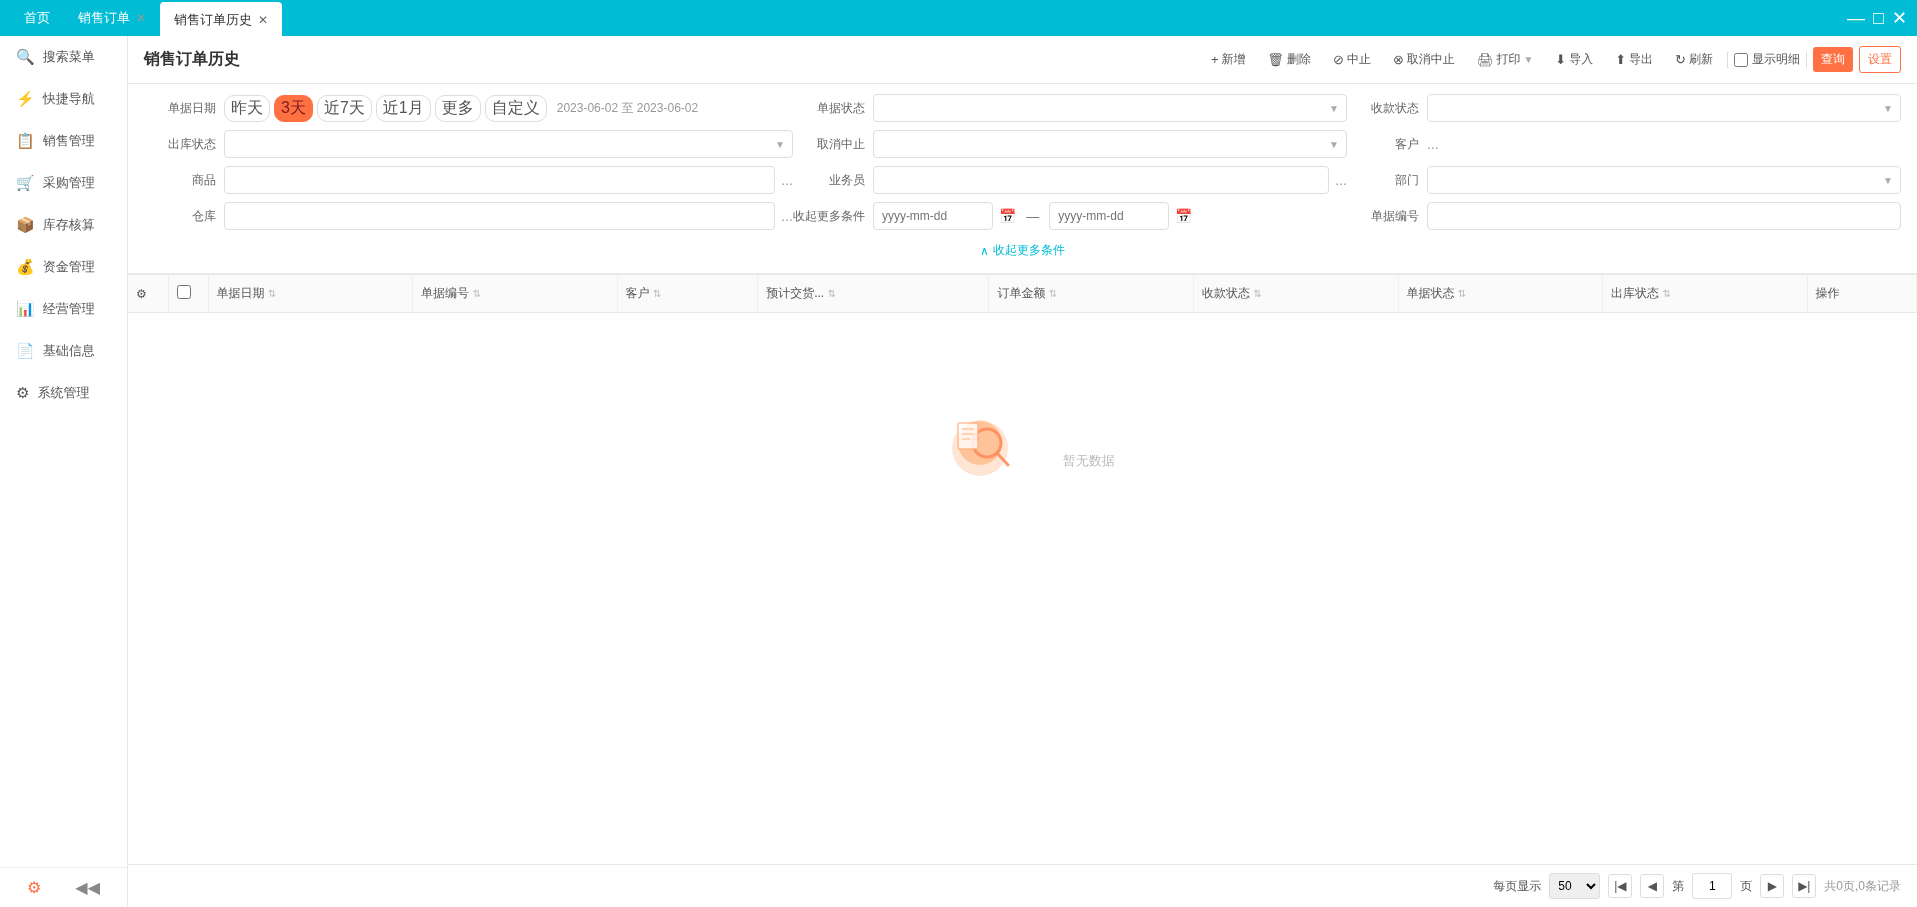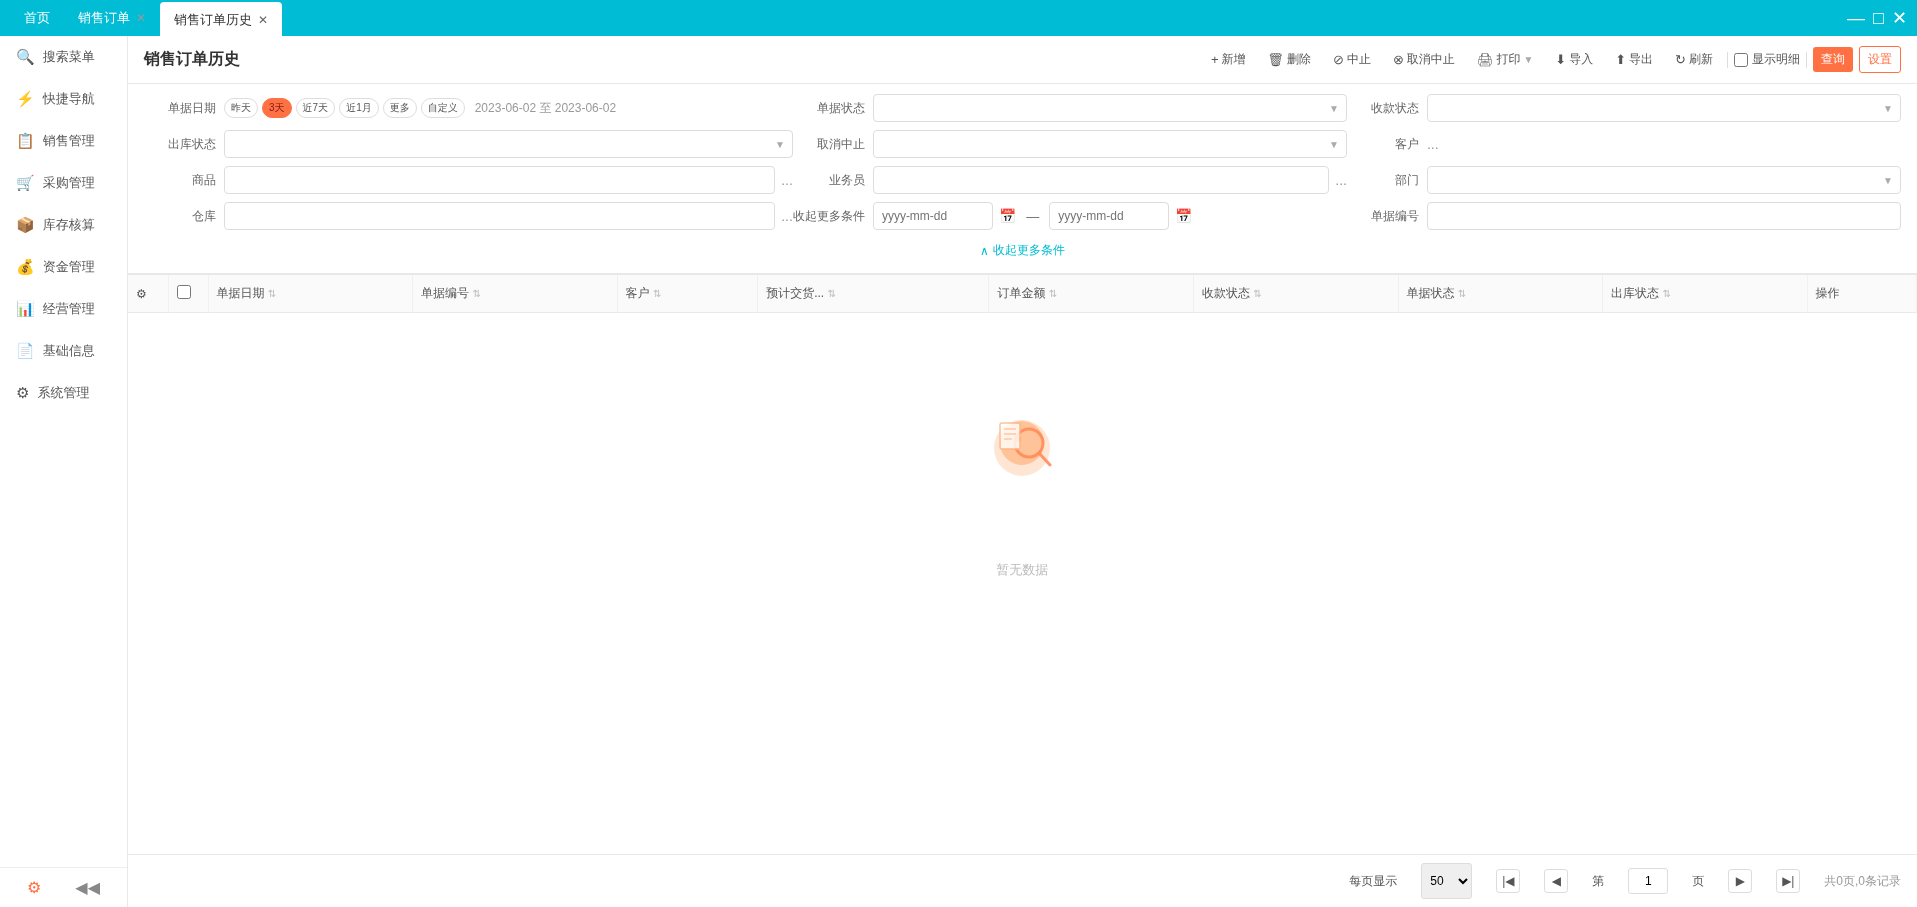--- a/index.html
+++ b/index.html
@@ -39,47 +39,47 @@
     .show-detail-cb { display: flex; align-items: center; gap: 4px; font-size: 12px; color: #555; }
 
     
     .filter-area { background: #fff; padding: 10px 16px; border-bottom: 1px solid #e8e8e8; flex-shrink: 0; }
     .filter-row { display: flex; align-items: center; gap: 0; margin-bottom: 8px; }
     .filter-row:last-child { margin-bottom: 0; }
     .filter-label { width: 80px; color: #666; font-size: 12px; flex-shrink: 0; text-align: right; padding-right: 8px; }
     .filter-control { flex: 1; display: flex; align-items: center; gap: 6px; min-width: 0; }
     .filter-col { flex: 1; display: flex; align-items: center; gap: 6px; min-width: 0; }
     .date-quick { display: flex; align-items: center; gap: 4px; flex-shrink: 0; }
-    .date-quick-btn { padding: 2px 6px; font-size: 10px; border-radius: 10px; border: 1px solid #ddd; background: #fff; cursor: pointer; color: #555; }
+    .date-quick-btn { padding: 2px 6px; font-size: 16px; border-radius: 10px; border: 1px solid #ddd; background: #fff; cursor: pointer; color: #555; }
     .date-quick-btn.active { background: #ff7043; color: #7f1d1d; border-color: #ff7043; }
     .date-range { font-size: 12px; color: #999; margin-left: 4px; }
     .filter-input { flex: 1; height: 28px; border: 1px solid #ddd; border-radius: 4px; padding: 0 8px; font-size: 12px; color: #555; }
     .filter-ellipsis { color: #999; font-size: 14px; cursor: pointer; }
     .filter-date-input { width: 120px; height: 28px; border: 1px solid #ddd; border-radius: 4px; padding: 0 8px; font-size: 12px; color: #999; }
     .filter-date-icon { font-size: 14px; color: #aaa; cursor: pointer; }
     .filter-date-sep { margin: 0 4px; color: #666; }
     .collapse-btn { display: flex; align-items: center; justify-content: center; gap: 4px; color: #00bcd4; font-size: 12px; cursor: pointer; padding: 4px 0; }
 
     
     .table-area { flex: 1; background: #fff; margin: 0; overflow: auto; border-top: 1px solid #e8e8e8; }
     .data-table { width: 100%; border-collapse: collapse; font-size: 12px; }
     .data-table thead tr { background: #fafafa; border-bottom: 1px solid #e8e8e8; }
     .data-table th { padding: 10px 8px; text-align: left; font-weight: 500; color: #555; white-space: nowrap; border-right: 1px solid #f0f0f0; position: relative; }
     .data-table th .sort-icon { font-size: 10px; color: #bbb; }
     .th-settings { width: 40px; text-align: center; }
     .th-check { width: 40px; text-align: center; }
 
     
-    .empty-state { display: flex; flex-direction: column; align-items: center; justify-content: center; padding: 80px 0; gap: 33px; }
+    .empty-state { display: flex; align-items: center; justify-content: center; padding: 80px 0; gap: 33px; }
     .empty-icon { font-size: 80px; margin-bottom: 16px; }
     .empty-text { color: #bbb; font-size: 13px; }
 
     
-    .table-footer { background: #fff; border-top: 1px solid #e8e8e8; padding: 8px 16px; display: flex; align-items: center; justify-content: flex-end; gap: 24px; font-size: 12px; color: #555; flex-shrink: 0; }
-    .page-size-select { height: 36px; border: 1px solid #ddd; border-radius: 3px; padding: 0 4px; font-size: 12px; }
+    .table-footer { background: #fff; border-top: 1px solid #e8e8e8; padding: 8px 16px; display: flex; align-items: center; justify-content: flex-end; gap: 8px; font-size: 12px; color: #555; flex-shrink: 0; }
+    .page-size-select { height: 26px; border: 1px solid #ddd; border-radius: 3px; padding: 0 4px; font-size: 12px; }
     .page-nav-btn { width: 24px; height: 24px; border: 1px solid #ddd; border-radius: 3px; background: #fff; cursor: pointer; display: flex; align-items: center; justify-content: center; font-size: 12px; color: #555; }
     .page-input { width: 40px; height: 26px; border: 1px solid #ddd; border-radius: 3px; text-align: center; font-size: 12px; }
     .page-total { color: #999; }
 
     
     .cb { width: 14px; height: 14px; border: 1px solid #ddd; border-radius: 2px; cursor: pointer; }
 
     
     .select-wrap { position: relative; flex: 1; }
     .select-wrap select { width: 100%; height: 28px; border: 1px solid #ddd; border-radius: 4px; padding: 0 24px 0 8px; font-size: 12px; color: #555; appearance: none; background: #fff; cursor: pointer; }

